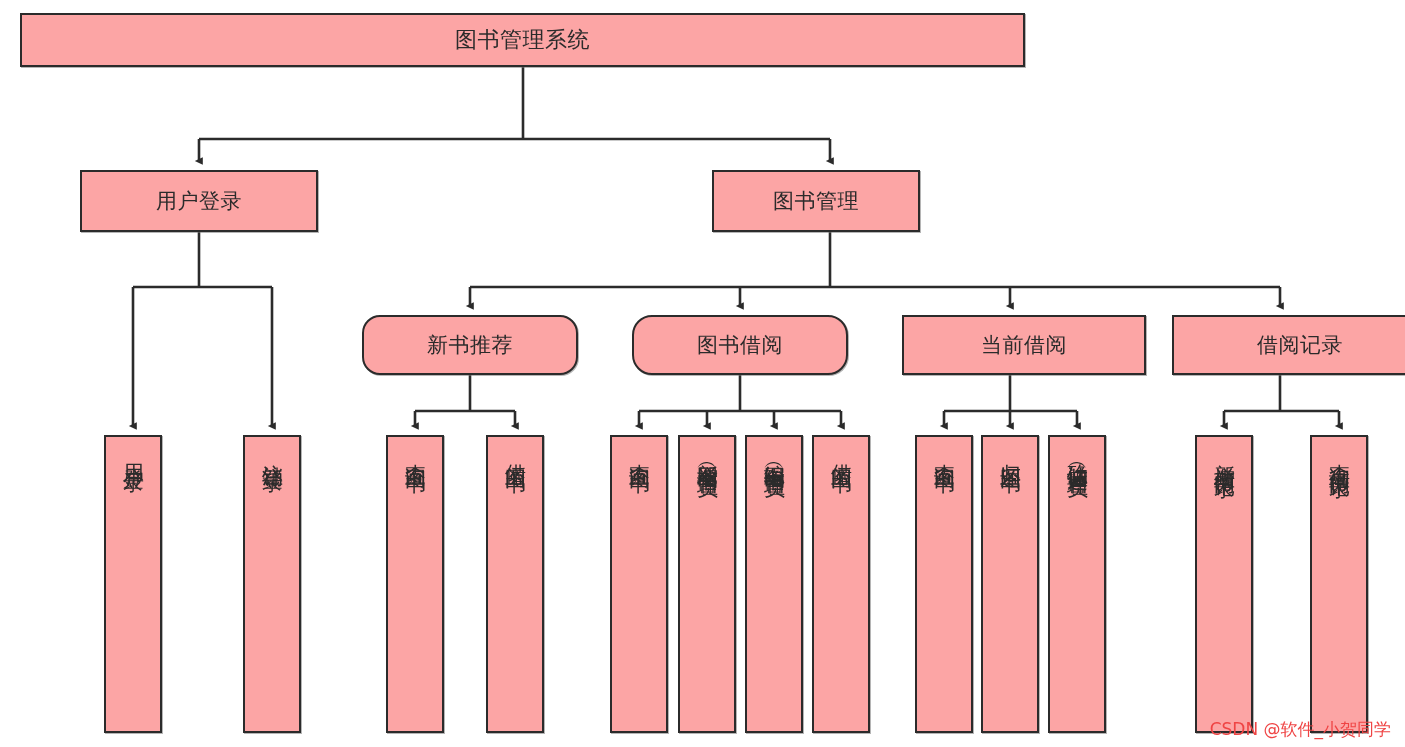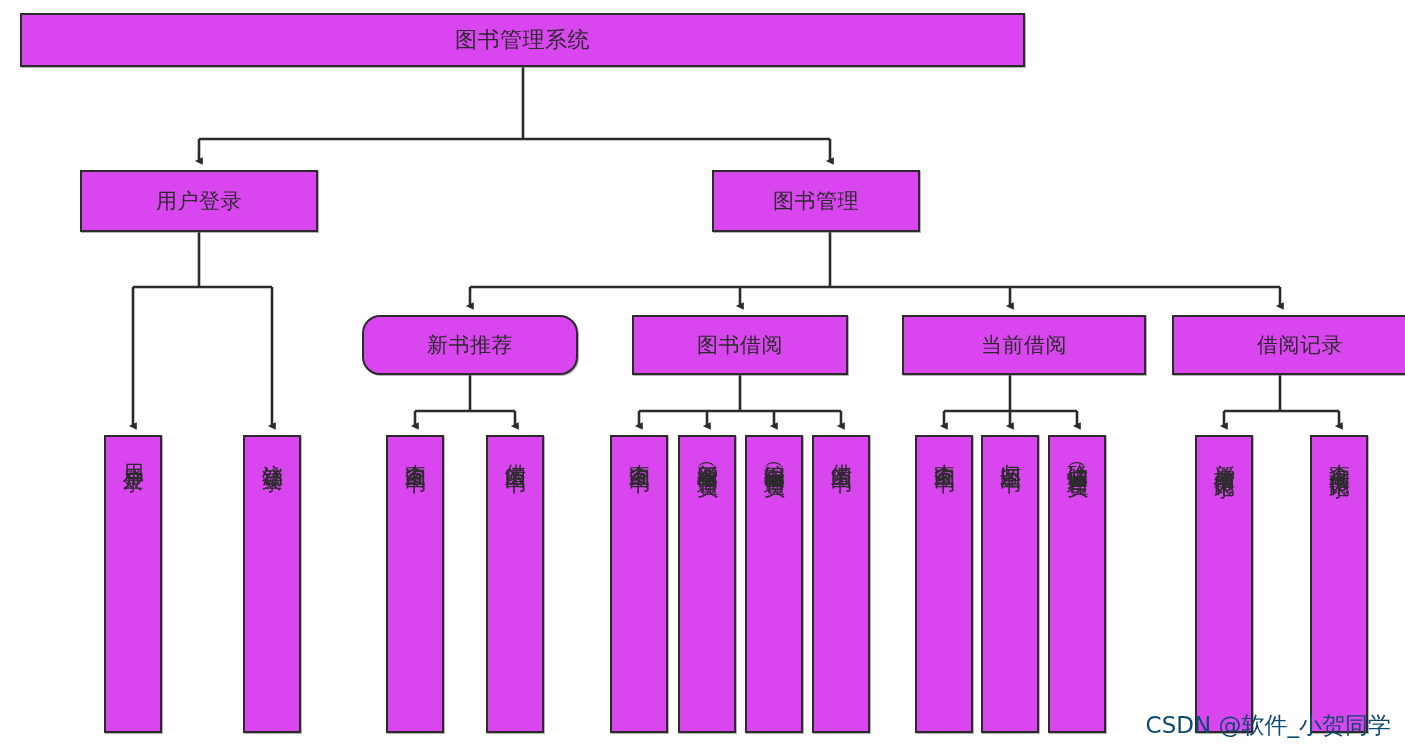--- a/index.html
+++ b/index.html
@@ -23,21 +23,21 @@
     left: 0;
     top: 0;
     width: 1405px;
     height: 747px;
     pointer-events: none;
   }
   .node {
     position: absolute;
     box-sizing: border-box;
     border: 2px solid #2b2b2b;
-    background: #d946ef;
+    background: #fca5a5;
     color: #2b2b2b;
     display: flex;
     align-items: center;
     justify-content: center;
     text-align: center;
     box-shadow: 1px 1px 0 0 rgba(120,120,120,0.55);
   }
   .node .label {
     display: block;
     line-height: 1.18;
@@ -64,22 +64,22 @@
     letter-spacing: 3px;
     white-space: nowrap;
   }
   .node.v.tall .label {
     letter-spacing: 2px;
   }
   #watermark {
     position: absolute;
     right: 14px;
     bottom: 6px;
-    font-size: 23px;
-    color: #0c4a6e;
+    font-size: 17px;
+    color: #ef4444;
     white-space: nowrap;
     font-family: "DejaVu Sans", "Liberation Sans", sans-serif;
   }
 </style>
 </head>
 <body>
 
 <div id="canvas">
 
   <svg id="edges" viewBox="0 0 1405 747" xmlns="http://www.w3.org/2000/svg">
@@ -131,21 +131,21 @@
       </div>
       <div class="node h" style="left: 80px; top: 170px; width: 238px; height: 62px;">
         <span class="label">用户登录</span>
       </div>
       <div class="node h" style="left: 712px; top: 170px; width: 208px; height: 62px;">
         <span class="label">图书管理</span>
       </div>
       <div class="node h" style="left: 362px; top: 315px; width: 216px; height: 60px; border-radius: 18px;">
         <span class="label">新书推荐</span>
       </div>
-      <div class="node h" style="left: 632px; top: 315px; width: 216px; height: 60px;">
+      <div class="node h" style="left: 632px; top: 315px; width: 216px; height: 60px; border-radius: 20px;">
         <span class="label">图书借阅</span>
       </div>
       <div class="node h" style="left: 902px; top: 315px; width: 244px; height: 60px;">
         <span class="label">当前借阅</span>
       </div>
       <div class="node h" style="left: 1172px; top: 315px; width: 256px; height: 60px;">
         <span class="label">借阅记录</span>
       </div>
       <div class="node v" style="left: 104px; top: 435px; width: 58px; height: 298px;">
         <span class="label">用户登录</span>

